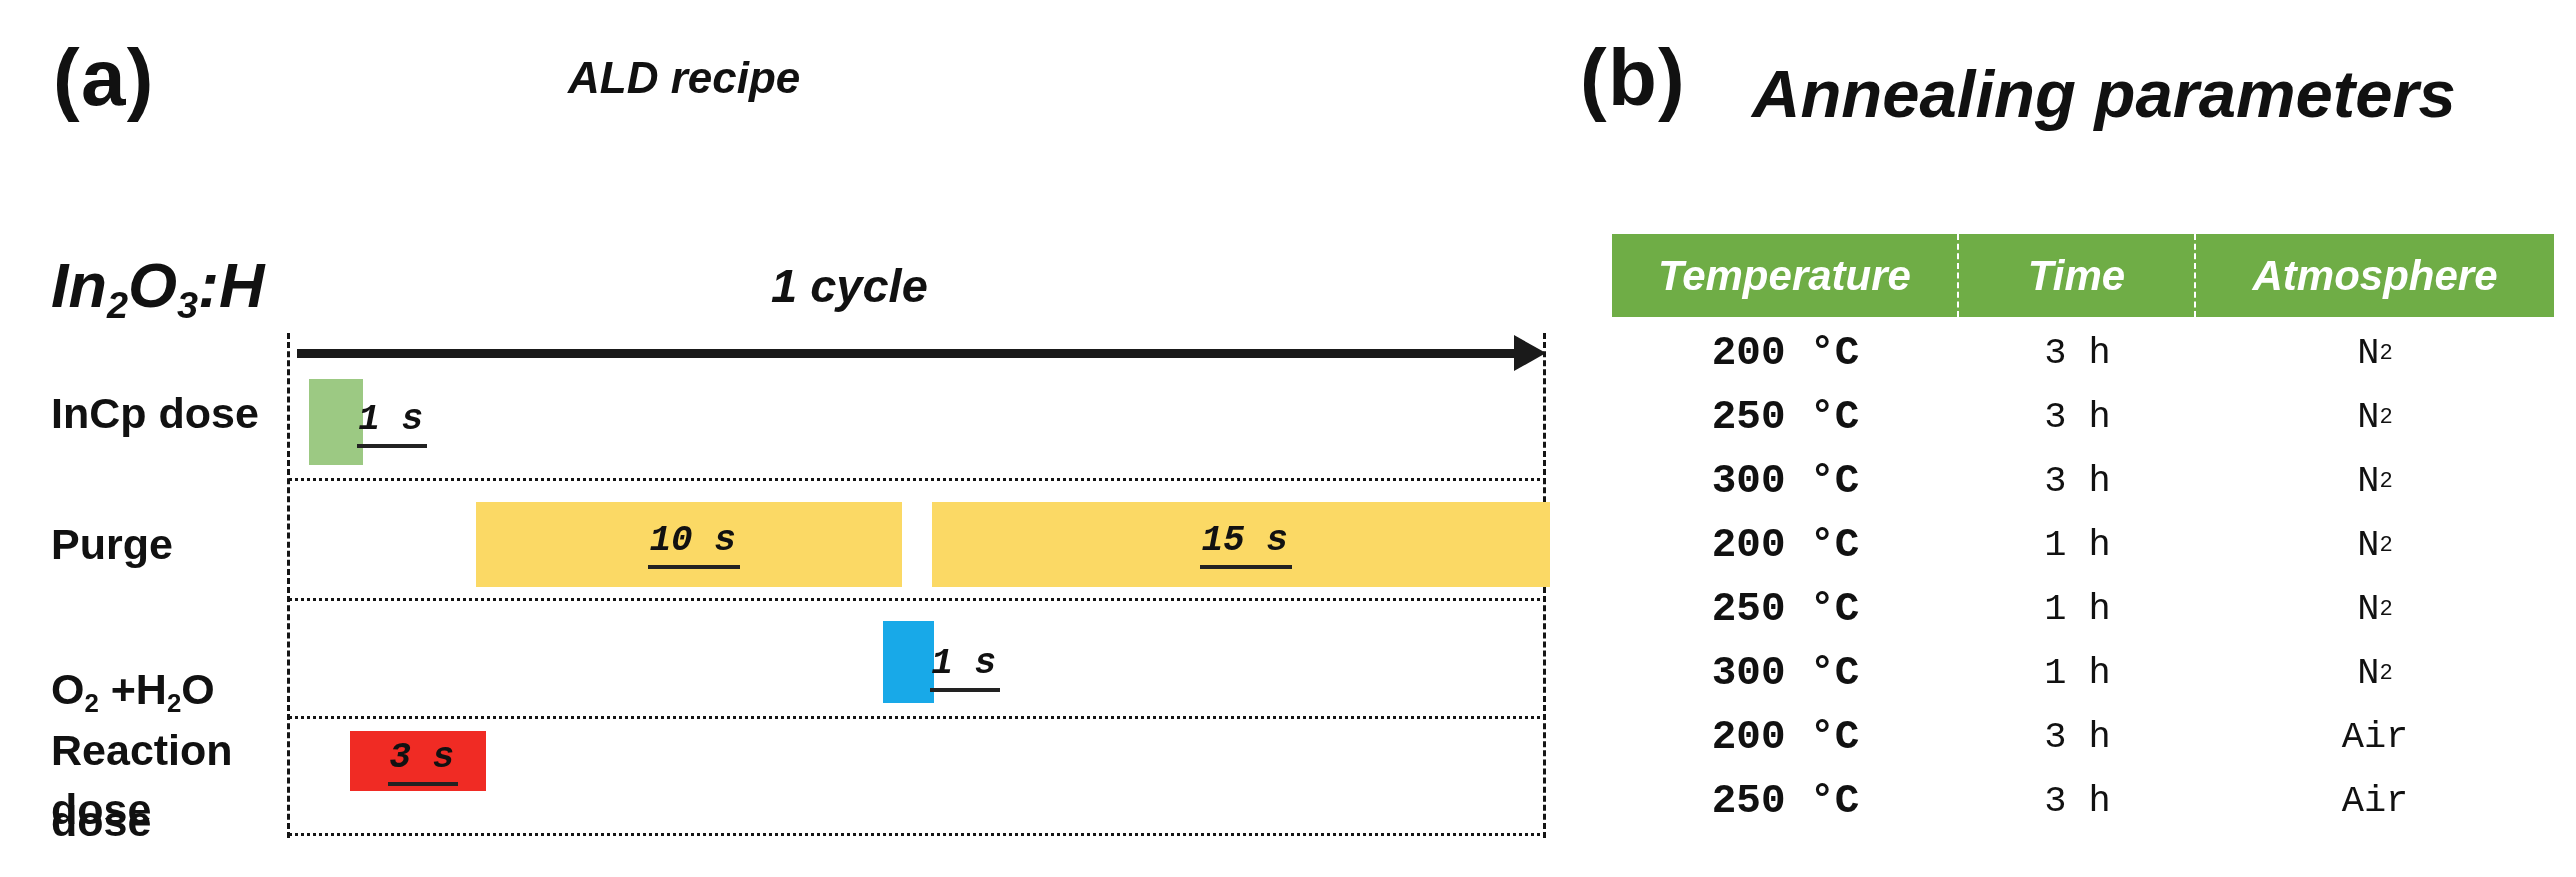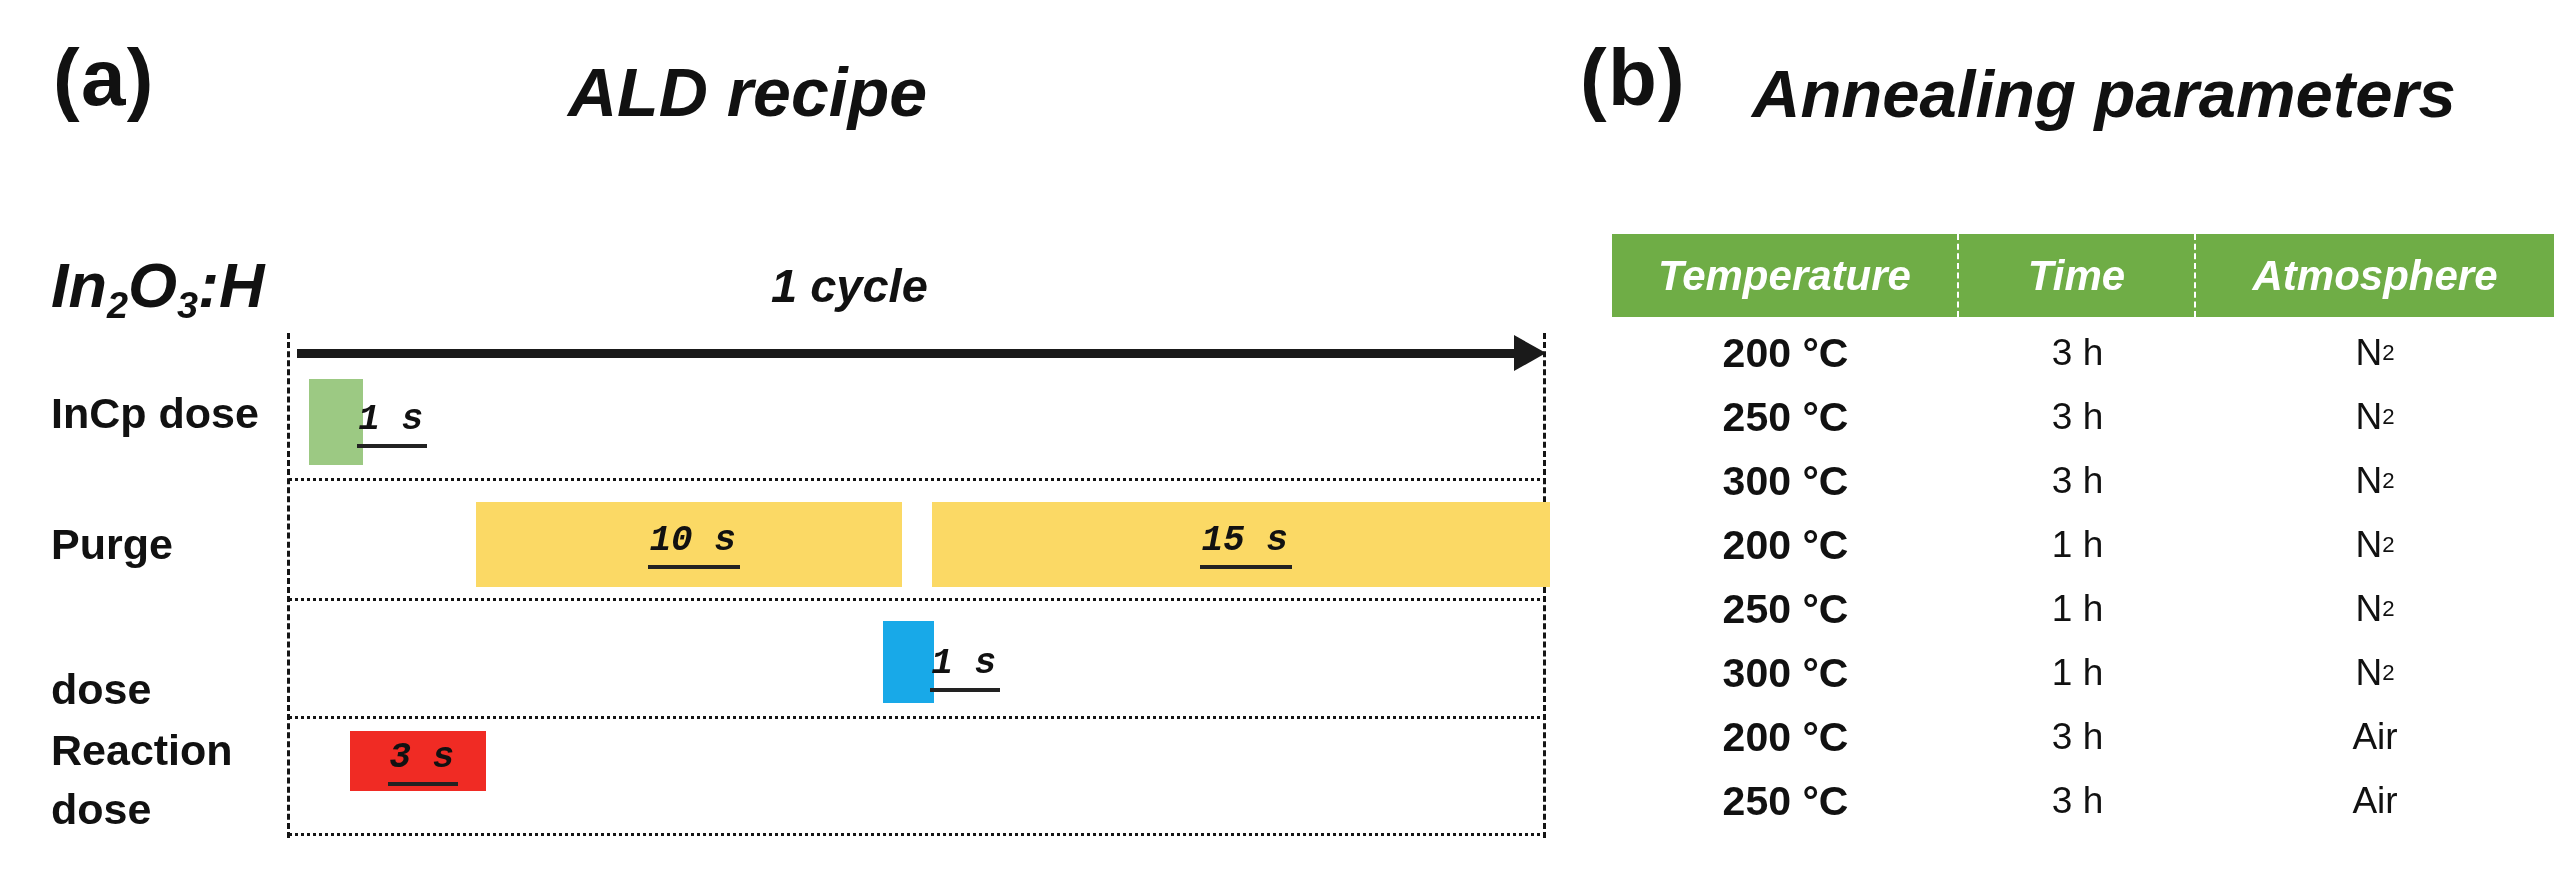--- a/index.html
+++ b/index.html
@@ -2,21 +2,21 @@
 <html style="font-size:10.5px"><head>
 <meta charset="utf-8">
 <style>
   html, body { margin:0; padding:0; background:#ffffff; }
   #canvas {
     position:relative; width:2576px; height:878px; background:#ffffff;
     font-family:"Liberation Sans", sans-serif; color:#111; overflow:hidden;
   }
   .abs { position:absolute; }
   .panel-label { font-size:80px; font-weight:bold; letter-spacing:1.3px; }
-  .fig-title { font-size:68px; font-weight:bold; font-style:italic; }
+  .fig-title { font-size:44px; font-weight:bold; font-style:italic; }
   .material { font-size:63px; font-weight:bold; font-style:italic; }
   .sub { font-size:0.60em; vertical-align:-0.30em; font-style:inherit; font-weight:inherit; }
   .row-label { font-size:43px; font-weight:bold; line-height:59px; white-space:pre-line; }
   .cycle-label { font-size:47px; font-weight:bold; font-style:italic; }
   .tlabel {
     font-size:36px; font-weight:bold; font-style:italic; color:#111;
     border-bottom:4.6px solid #222; padding:0 4px 4px 1.3px; display:inline-block;font-family:Liberation Mono, monospace;
   }
   .bar { position:absolute; display:flex; align-items:center; justify-content:center;padding-left:10px; }
   .arrow-line { position:absolute; background:#1a1a1a; }
@@ -25,21 +25,21 @@
     border-left:32px solid #1a1a1a; border-top:18px solid transparent; border-bottom:18px solid transparent;
   }
   .vdash { position:absolute; border-left:3.3px dashed #151515; }
   .hdot  { position:absolute; border-top:3.3px dotted #151515; }
   
   .tbl { position:absolute; }
   .tbl-header { display:flex; color:#fff; font-weight:bold; font-style:italic; font-size:42px; }
   .th-cell { display:flex; align-items:center; justify-content:center; height:100%; box-sizing:border-box; }
   .th-sep { border-right:2.6px dashed #ffffff; }
   .tbl-row { display:flex; height:64px; font-size:37px; }
-  .td-cell { display:flex; align-items:center; justify-content:center; box-sizing:border-box; }
+  .td-cell { display:flex; align-items:center; justify-content:center; box-sizing:border-box;font-family:Liberation Mono, monospace; }
   .td-temp { font-weight:bold; font-size:41px; }
   .w-temp { width:347px; } .w-time { width:237px; } .w-atm { width:358px; }
 </style>
 </head>
 <body>
 
 <div id="canvas">
 
   <div class="abs panel-label" style="left:53px; top:32px;">(a)</div>
 
@@ -58,20 +58,21 @@
   <div class="vdash" style="left:1543px; top:333px; height:505px;"></div>
 
   <div class="hdot" style="left:289px; top:478px; width:1257px;"></div>
   <div class="hdot" style="left:289px; top:598px; width:1257px;"></div>
   <div class="hdot" style="left:289px; top:716px; width:1257px;"></div>
   <div class="hdot" style="left:289px; top:833px; width:1257px;"></div>
 
   <div class="abs row-label" style="left:51px; top:384px;">InCp dose</div>
   <div class="abs row-label" style="left:51px; top:515px;">Purge</div>
   <div class="abs row-label" style="left:51px; top:601px;">
+    <div><span>O</span><span class="sub">2</span><span> +H</span><span class="sub">2</span><span>O</span></div>
     <div>dose</div>
   </div>
   <div class="abs row-label" style="left:51px; top:721px;">Reaction
 dose</div>
 
   <div class="bar" style="left:309px; top:379px; width:44px; height:86px; background:#9cc983;"></div>
   <span class="abs tlabel" style="left:357px; top:399px;">1 s</span>
 
   <div class="bar" style="left:476px; top:502px; width:416px; height:85px; background:#fbd965;">
     <span class="tlabel">10 s</span>

